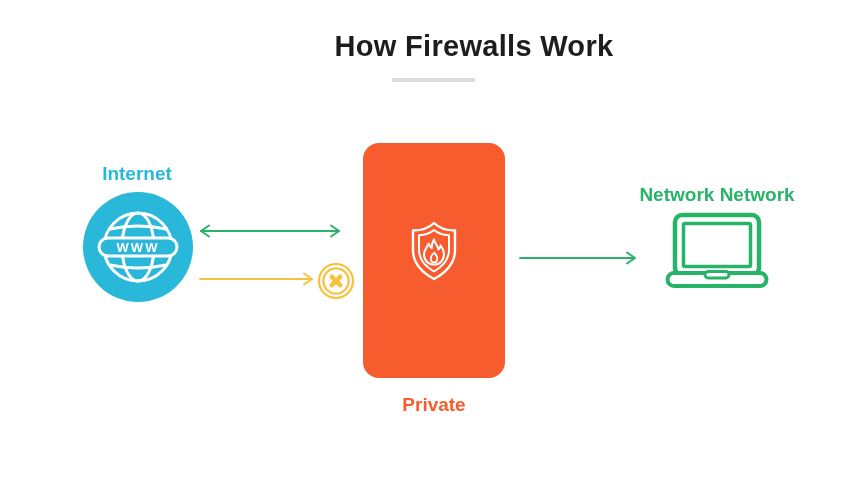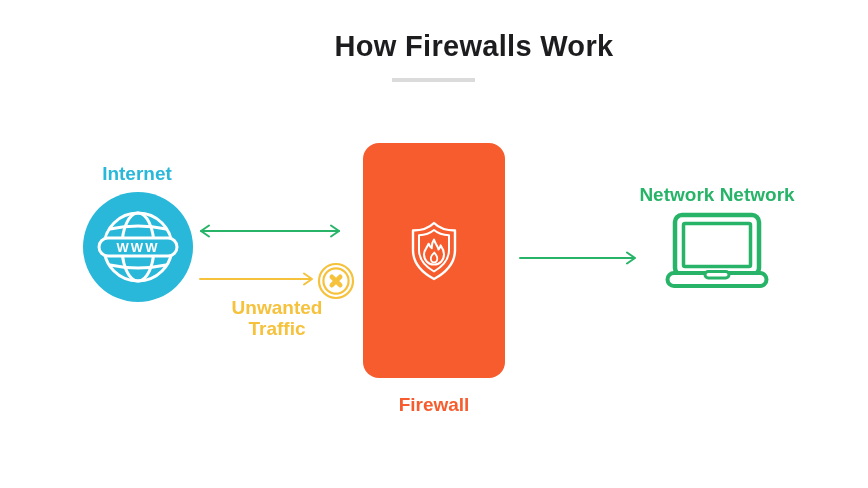--- a/index.html
+++ b/index.html
@@ -97,32 +97,31 @@
       <path d="M106 1.5 L114 7 L106 12.5"></path>
     </g>
   </svg>
   <svg class="abs blocked-svg" width="38" height="38" viewBox="0 0 38 38">
     <g stroke="var(--yellow)" fill="none" stroke-linecap="round">
       <circle cx="19" cy="19" r="17" stroke-width="2.2"></circle>
       <circle cx="19" cy="19" r="12.6" stroke-width="2.2"></circle>
       <path d="M14.8 14.8 L23.2 23.2 M23.2 14.8 L14.8 23.2" stroke-width="4.6"></path>
     </g>
   </svg>
-  <div class="abs label unwanted-label">Unwanted Traffic</div>
 
   <div class="abs firewall-rect"></div>
   <svg class="abs shield-svg" width="56" height="64" viewBox="0 0 56 64">
     <g stroke="#ffffff" fill="none" stroke-linecap="round" stroke-linejoin="round">
       <path stroke-width="2.4" d="M28 3 C23.5 7.5 15 10.5 7 10.5 L7 30 C7 43 15 52 28 59 C41 52 49 43 49 30 L49 10.5 C41 10.5 32.5 7.5 28 3 Z"></path>
       <path stroke-width="2" d="M28 10 C24.5 13 18.5 15 13 15.3 L13 30 C13 39.5 18.5 46 28 51.5 C37.5 46 43 39.5 43 30 L43 15.3 C37.5 15 31.5 13 28 10 Z"></path>
       <path stroke-width="2" d="M28 19.5 C28.8 23.5 32 26 32.5 29.5 C33.5 28.5 34.3 27 34.6 25.3 C36.8 28.3 38 31.3 38 34.3 C38 40.3 33.5 44.6 28 44.6 C22.5 44.6 18 40.3 18 34.3 C18 30 21.2 27.5 22.6 23.7 C23.4 25.9 24.6 27.3 25.8 28.1 C25.6 24.9 26.4 21.9 28 19.5 Z"></path>
       <path stroke-width="1.8" d="M24.8 38.2 C24.8 35.6 27.1 34.4 28.3 32.5 C29.4 34.4 31.3 35.6 31.3 38.2 C31.3 40.6 29.9 42.3 28 42.3 C26.1 42.3 24.8 40.6 24.8 38.2 Z"></path>
     </g>
   </svg>
-  <div class="abs label firewall-label">Firewall</div>
+  <div class="abs label firewall-label">Private</div>
 
   <svg class="abs outbound-arrow" width="122" height="14" viewBox="0 0 122 14">
     <g stroke="var(--green)" stroke-width="2" fill="none" stroke-linecap="round" stroke-linejoin="round">
       <path d="M2 7 L116 7"></path>
       <path d="M109 1.5 L117 7 L109 12.5"></path>
     </g>
   </svg>
 
   <div class="abs label network-label">Network Network</div>
   <svg class="abs laptop-svg" width="104" height="80" viewBox="0 0 104 80">

